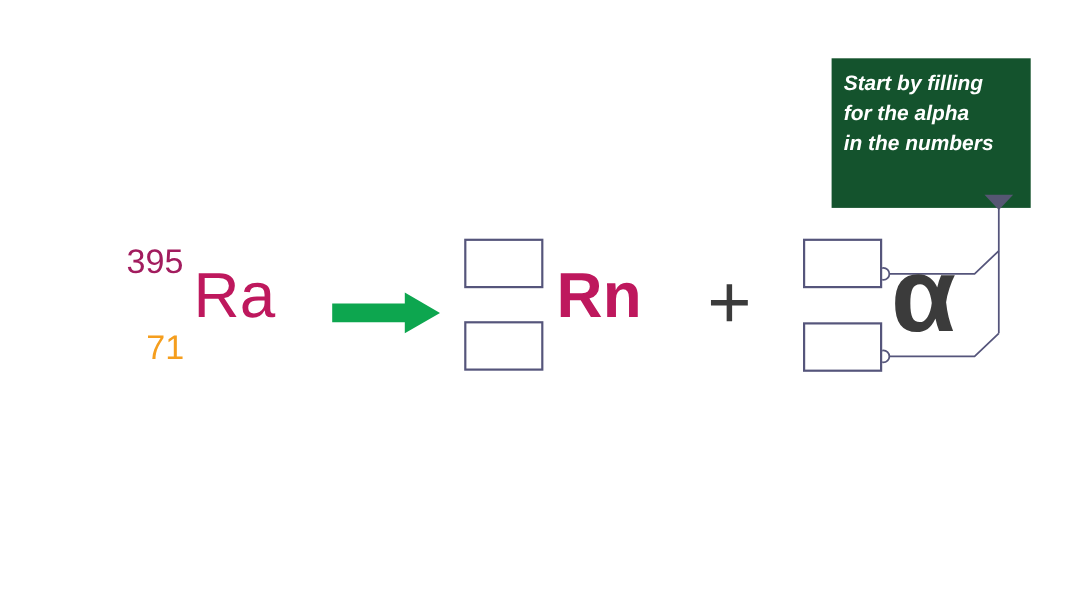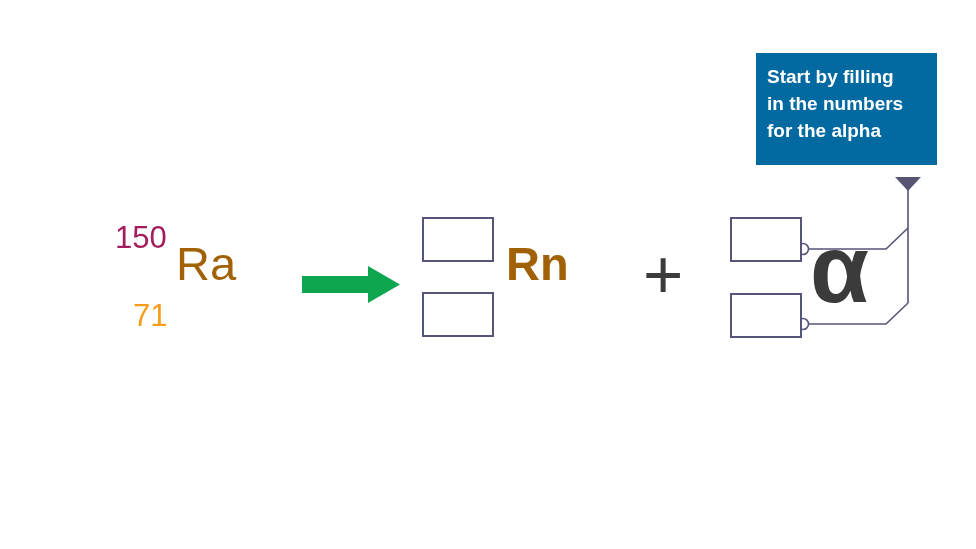--- a/index.html
+++ b/index.html
@@ -25,23 +25,23 @@
     white-space: nowrap;
   }
   .atomic-number {
     font-size: 31px;
     line-height: 1;
     color: #F59E1E;
     white-space: nowrap;
   }
   
   .element-symbol {
-    font-size: 47px;
+    font-size: 58px;
     line-height: 1;
-    color: #a16207;
+    color: #be185d;
     white-space: nowrap;
   }
   .plus-operator {
     font-size: 69px;
     line-height: 1;
     color: #3B3B3B;
   }
   .alpha-symbol {
     font-size: 96px;
     line-height: 1;
@@ -65,28 +65,29 @@
     border-radius: 0;
     outline: none;
   }
 
   
   .tooltip {
     position: absolute;
     left: 756px;
     top: 53px;
     width: 181px;
-    height: 112px;
+    height: 136px;
     box-sizing: border-box;
-    background: #0369a1;
+    background: #14532d;
     color: #ffffff;
     font-size: 19px;
     font-weight: bold;
     line-height: 27px;
     padding: 10px 11px;
+    font-style: italic;
   }
   .tooltip-line { display: block; }
   .tooltip-pointer {
     position: absolute;
     left: 895px;
     top: 177px;
     width: 0;
     height: 0;
     border-left: 13px solid transparent;
     border-right: 13px solid transparent;
@@ -100,21 +101,21 @@
     top: 0;
     pointer-events: none;
   }
 </style>
 </head>
 <body>
 
 <div id="stage">
 
   <div>
-    <span class="abs mass-number" style="left:115px; top:222px;">150</span>
+    <span class="abs mass-number" style="left:115px; top:222px;">395</span>
     <span class="abs atomic-number" style="left:133px; top:300px;">71</span>
     <span class="abs element-symbol" style="left:176px; top:240px;">Ra</span>
   </div>
 
   <svg id="overlay" width="976" height="549" viewBox="0 0 976 549">
     <polygon points="302,276 368,276 368,266 400,284.5 368,303 368,293 302,293" fill="#0DA64F"></polygon>
     <path d="M806 249 H886 L908 228" fill="none" stroke="#55557B" stroke-width="1.6"></path>
     <path d="M806 324 H886 L908 303" fill="none" stroke="#55557B" stroke-width="1.6"></path>
     <path d="M908 190 V303" fill="none" stroke="#55557B" stroke-width="1.6"></path>
     <circle cx="803" cy="249" r="5.5" fill="#ffffff" stroke="#55557B" stroke-width="1.6"></circle>
@@ -130,18 +131,18 @@
   <span class="abs plus-operator" style="left:643px; top:240px;">+</span>
 
   <div>
     <input class="answer-box" style="left: 730px; top: 217px;" type="text" value="">
     <input class="answer-box" style="left: 730px; top: 293px;" type="text" value="">
     <span class="abs alpha-symbol" style="left:810px; top:221px;">α</span>
   </div>
 
   <div class="tooltip">
     <span class="tooltip-line">Start by filling</span>
+    <span class="tooltip-line">for the alpha</span>
     <span class="tooltip-line">in the numbers</span>
-    <span class="tooltip-line">for the alpha</span>
   </div>
   <div class="tooltip-pointer"></div>
 
 </div>
 
 </body></html>

